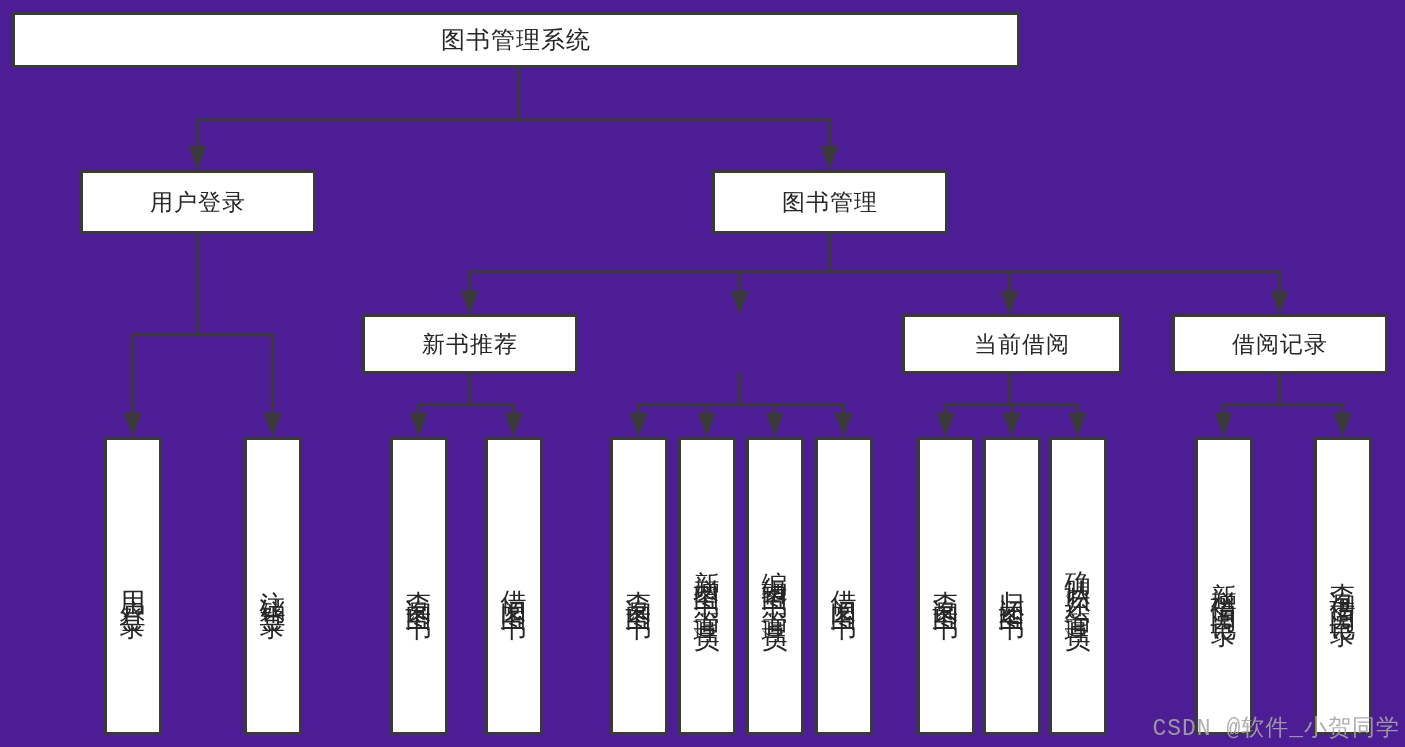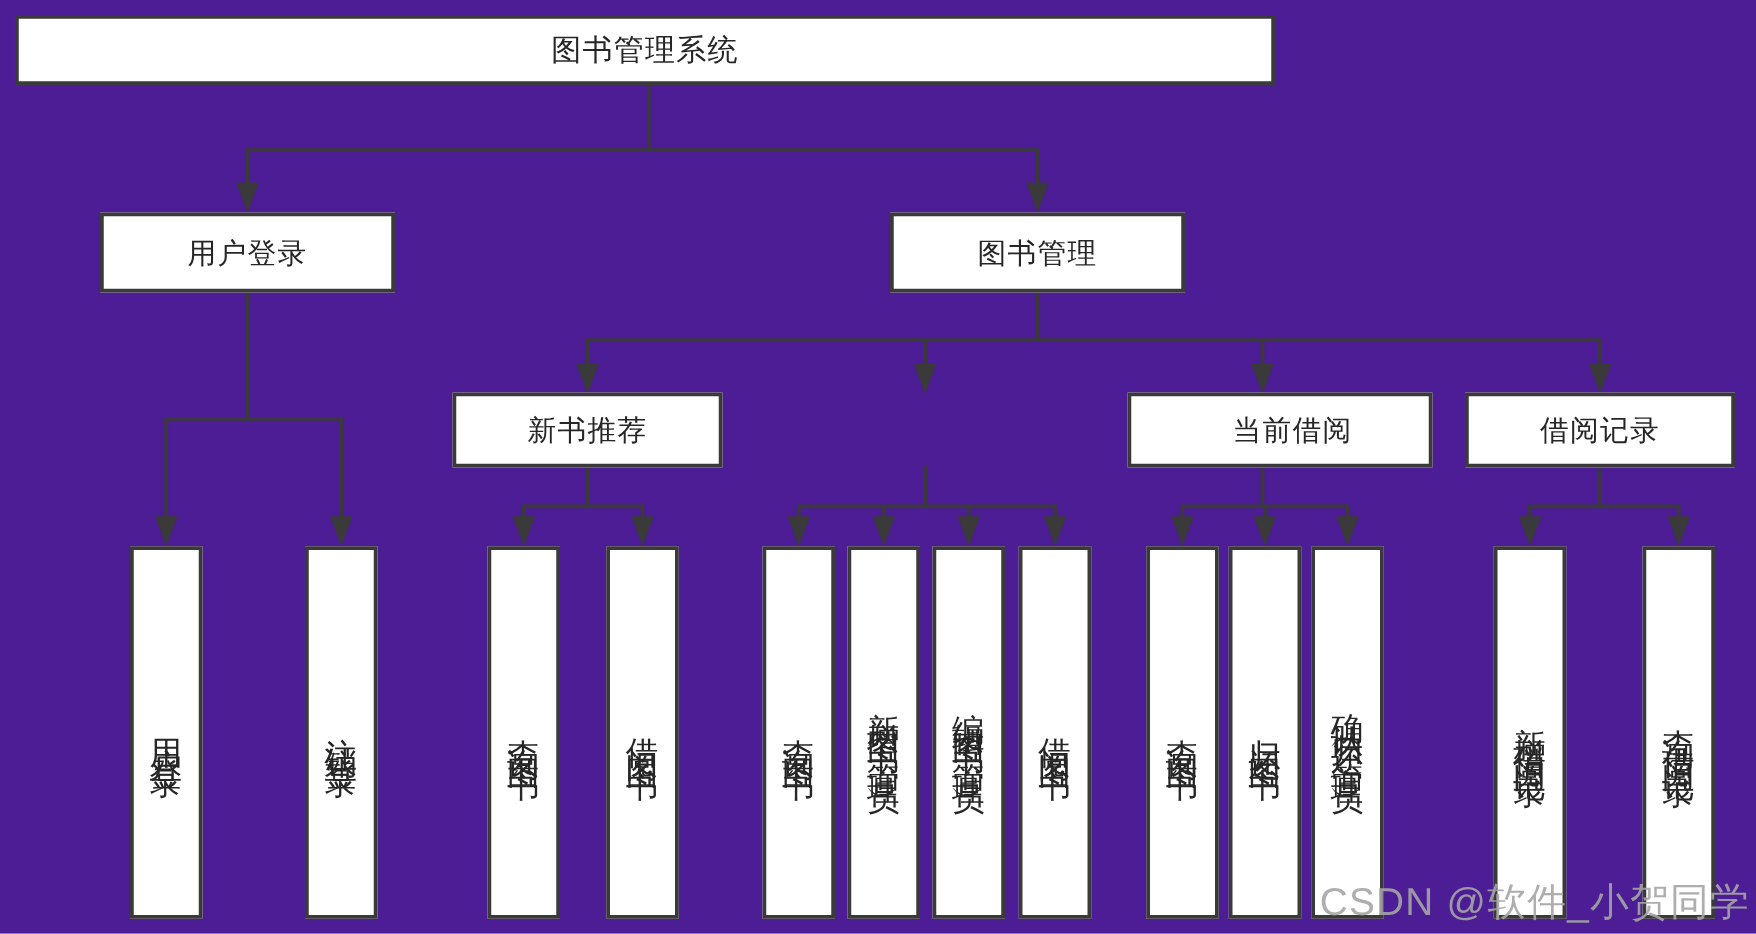--- a/index.html
+++ b/index.html
@@ -49,24 +49,25 @@
     text-orientation: mixed;
     font-size: 26px;
     letter-spacing: 8px;
     line-height: 1;
     white-space: nowrap;
   }
   .watermark {
     position: absolute;
     right: 5px;
     bottom: 4px;
-    font-size: 31px;
+    font-size: 23px;
     color: rgba(165, 165, 165, 0.9);
     letter-spacing: 1px;
     z-index: 5;
+    font-family: Liberation Mono, monospace;
   }
 </style>
 </head>
 <body>
 
 <div class="canvas">
 
   <svg class="connector-layer" viewBox="0 0 1405 747" xmlns="http://www.w3.org/2000/svg">
     <path d="M519 68 V120 M198 120 H830 M198 120 V150 M830 120 V150
              M198 234 V335 M133 335 H273 M133 335 V417 M273 335 V417
@@ -105,21 +106,21 @@
   <div class="box hbox" style="left:80px; top:170px; width:236px; height:64px;">
     <span>用户登录</span>
   </div>
   <div class="box hbox" style="left:362px; top:314px; width:216px; height:60px;">
     <span>新书推荐</span>
   </div>
 
   <div class="box hbox" style="left:712px; top:170px; width:236px; height:64px;">
     <span>图书管理</span>
   </div>
-  <div class="box hbox" style="left:902px; top:314px; width:244px; height:60px;padding-left:20px;">
+  <div class="box hbox" style="left:902px; top:314px; width:220px; height:60px;padding-left:20px;">
     <span>当前借阅</span>
   </div>
   <div class="box hbox" style="left:1172px; top:314px; width:216px; height:60px;">
     <span>借阅记录</span>
   </div>
 
   <div class="box vbox" style="left:104px;">
     <span class="vtext">用户登录</span>
   </div>
   <div class="box vbox" style="left:244px;">

